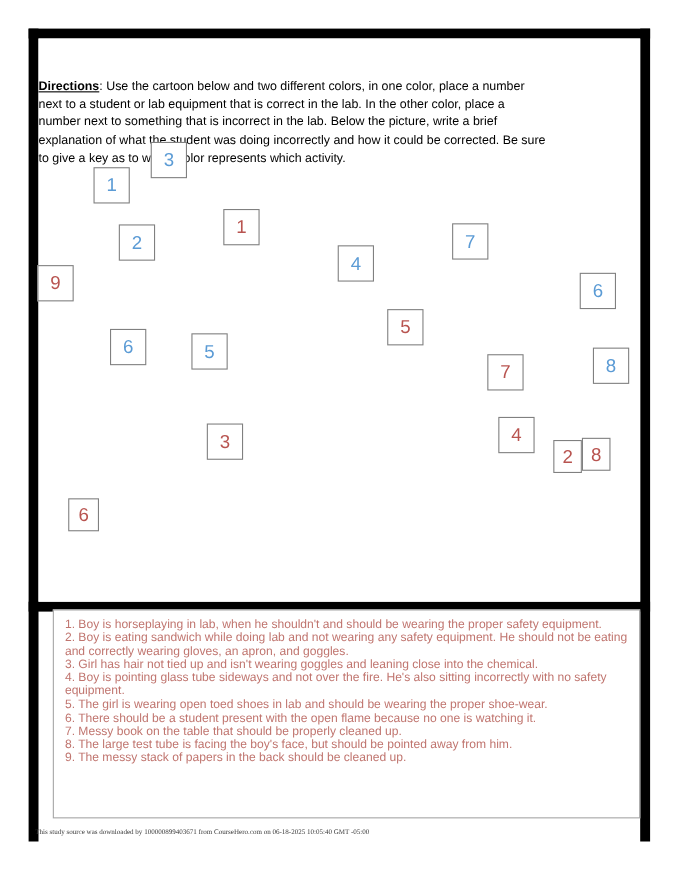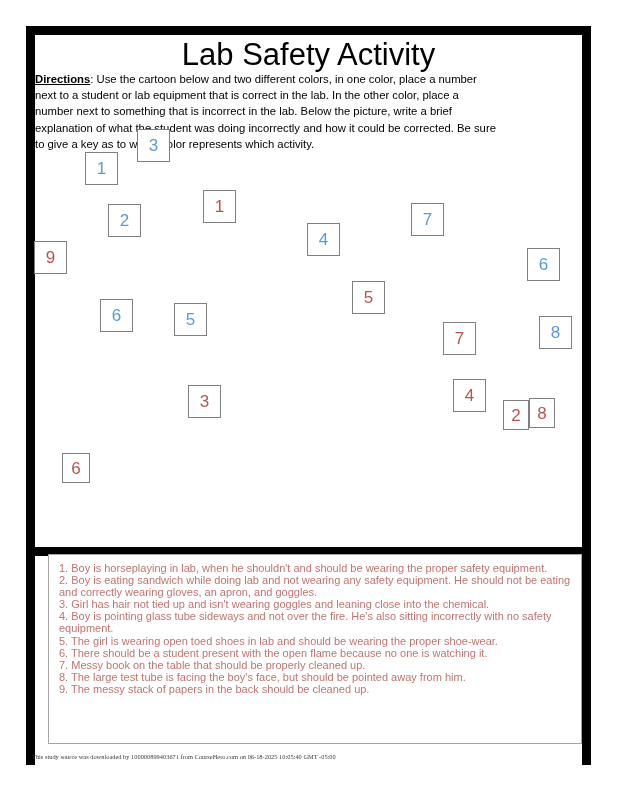--- a/index.html
+++ b/index.html
@@ -117,21 +117,20 @@
 <body>
 
 <div id="page">
 
   <div id="frame-top" class="frame-bar"></div>
   <div id="frame-bottom" class="frame-bar"></div>
   <div id="frame-left" class="frame-bar"></div>
   <div id="frame-right" class="frame-bar"></div>
 
   <div id="sheet">
-    <div id="title">Lab Safety Activity</div>
     <div id="directions">
       <span class="lead">Directions</span><span>: Use the cartoon below and two different colors, in one color, place a number next to a student or lab equipment that is correct in the lab. In the other color, place a number next to something that is incorrect in the lab. Below the picture, write a brief explanation of what the student was doing incorrectly and how it could be corrected. Be sure to give a key as to which color represents which activity.</span>
     </div>
   </div>
 
   <div id="markers-layer">
       <div class="numbox blue" style="left: 137px; top: 129px; width: 33px; height: 33px;">3</div>
       <div class="numbox blue" style="left: 85px; top: 152px; width: 33px; height: 33px;">1</div>
       <div class="numbox red" style="left: 203px; top: 190px; width: 33px; height: 33px;">1</div>
       <div class="numbox blue" style="left: 108px; top: 204px; width: 33px; height: 33px;">2</div>

